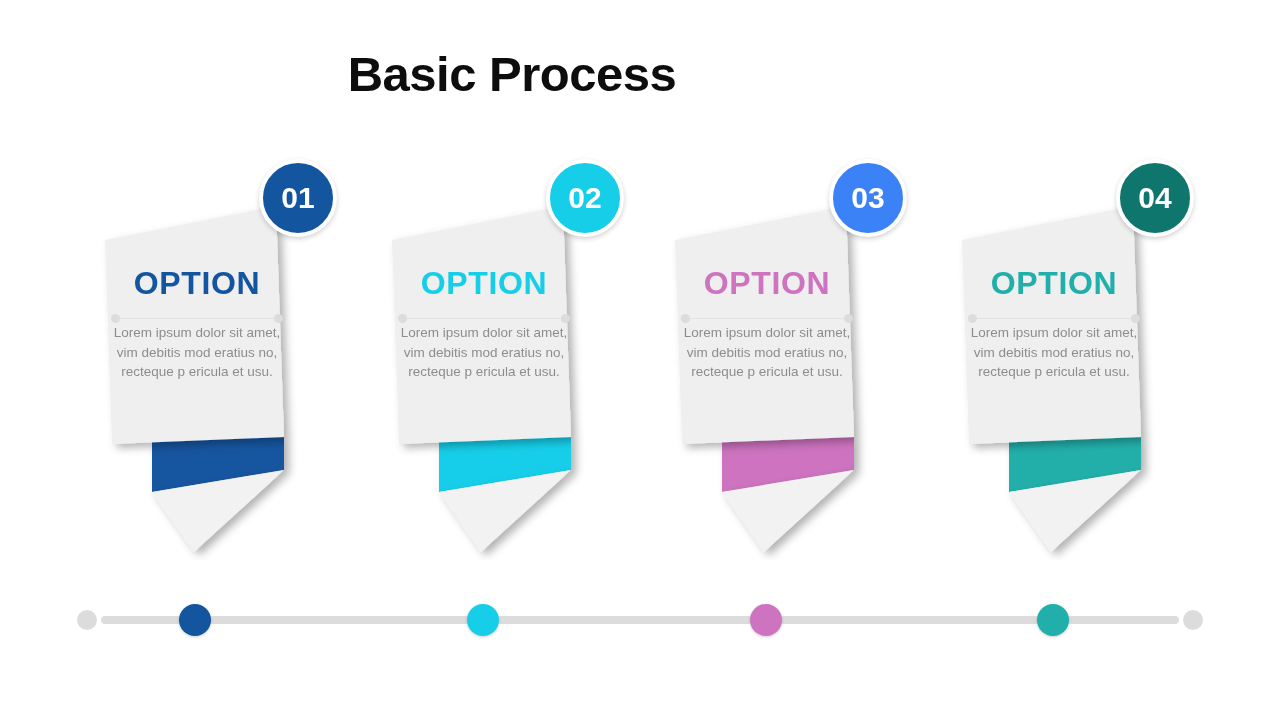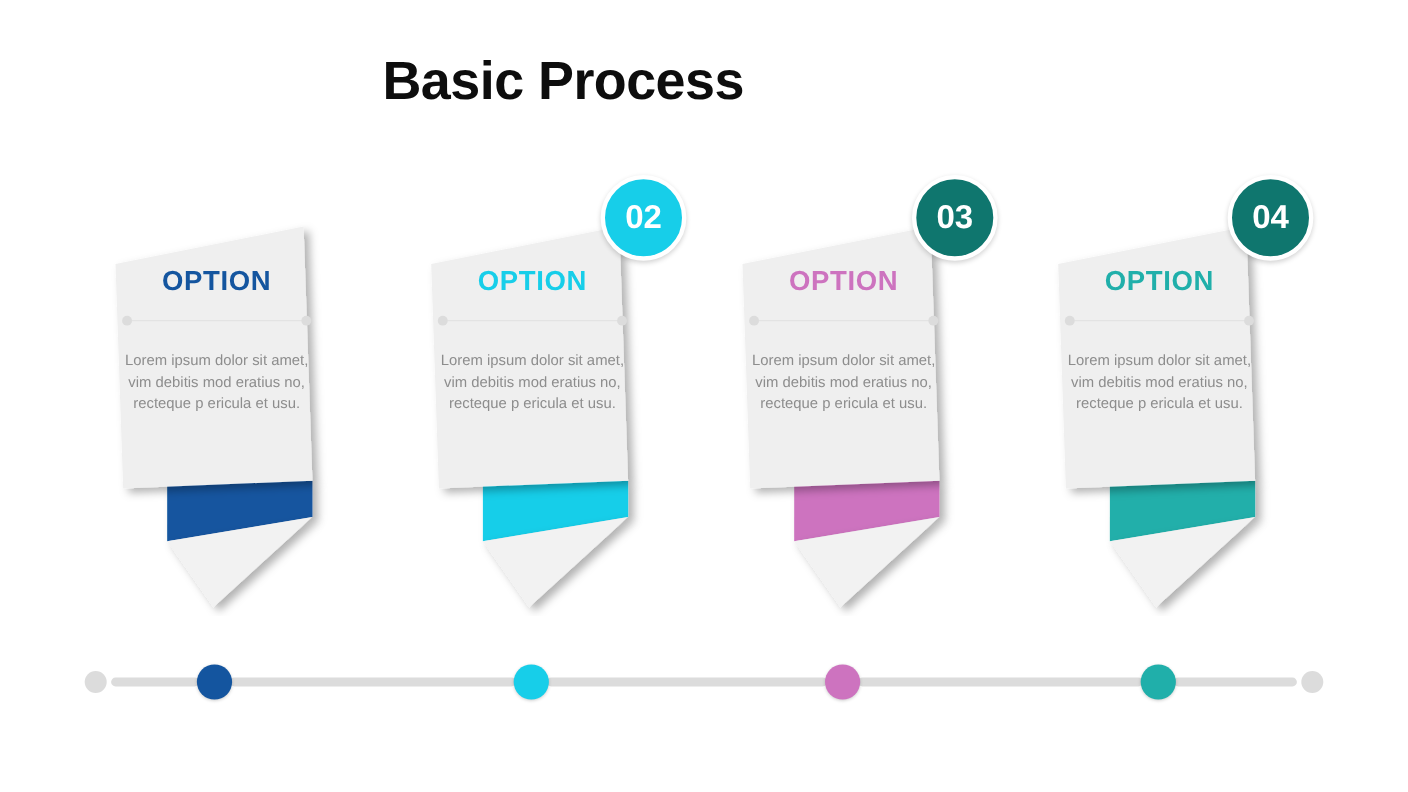--- a/index.html
+++ b/index.html
@@ -48,24 +48,24 @@
   .card-body {
     position: absolute;
     left: 18px;
     top: 228px;
     width: 182px;
     height: 215px;
     text-align: center;
   }
 
   .option-title {
-    font-size: 25px;
+    font-size: 32px;
     font-weight: bold;
     letter-spacing: 0.6px;
-    margin-top: 13px;
+    margin-top: 40px;
     line-height: 30px;
   }
 
   .divider {
     position: relative;
     width: 172px;
     margin: 16px auto 0 auto;
     height: 9px;
   }
   .divider-line {
@@ -84,21 +84,20 @@
     border-radius: 50%;
     background: #dcdcdc;
   }
   .divider-dot.left { left: 0; }
   .divider-dot.right { right: 0; }
 
   .card-text {
     font-size: 13.5px;
     line-height: 19.5px;
     color: #8d8d8d;
-    margin-top: 22px;
     padding: 0 4px;
   }
 
   
   .badge {
     position: absolute;
     width: 78px;
     height: 78px;
     border-radius: 50%;
     color: #ffffff;
@@ -163,20 +162,21 @@
       </svg>
       <div class="card-body">
         <div class="option-title" style="color: rgb(20, 85, 159);">OPTION</div>
         <div class="divider">
           <div class="divider-line" style="background: rgb(226, 226, 226);"></div>
           <div class="divider-dot left" style="background: rgb(220, 220, 220);"></div>
           <div class="divider-dot right" style="background: rgb(220, 220, 220);"></div>
         </div>
         <div class="card-text" style="color: rgb(141, 141, 141);">Lorem ipsum dolor sit amet, vim debitis mod eratius no, recteque p ericula et usu.</div>
       </div>
+      <div class="badge" style="background: rgb(20, 85, 159); left: 171px; top: 159px;">01</div>
     </div>
     <div class="card-group" style="left: 375px;">
       <svg class="card-svg" viewBox="0 0 300 560">
         <defs>
           <filter id="sh1" x="-30%" y="-30%" width="180%" height="180%">
             <feDropShadow dx="5" dy="4" stdDeviation="4" flood-color="#000000" flood-opacity="0.30"></feDropShadow>
           </filter>
         </defs>
         <path d="M64,437 L196,437 L196,470 L64,492 Z" fill="#17CEE9" filter="url(#sh1)"></path>
         <path d="M64,492 L196,470 L106,552 Z" fill="#F2F2F2" filter="url(#sh1)"></path>
@@ -206,21 +206,21 @@
       </svg>
       <div class="card-body">
         <div class="option-title" style="color: rgb(205, 115, 191);">OPTION</div>
         <div class="divider">
           <div class="divider-line" style="background: rgb(226, 226, 226);"></div>
           <div class="divider-dot left" style="background: rgb(220, 220, 220);"></div>
           <div class="divider-dot right" style="background: rgb(220, 220, 220);"></div>
         </div>
         <div class="card-text" style="color: rgb(141, 141, 141);">Lorem ipsum dolor sit amet, vim debitis mod eratius no, recteque p ericula et usu.</div>
       </div>
-      <div class="badge" style="background: #0f766e; left: 171px; top: 159px;">03</div>
+      <div class="badge" style="background: #3b82f6; left: 171px; top: 159px;">03</div>
     </div>
     <div class="card-group" style="left: 945px;">
       <svg class="card-svg" viewBox="0 0 300 560">
         <defs>
           <filter id="sh3" x="-30%" y="-30%" width="180%" height="180%">
             <feDropShadow dx="5" dy="4" stdDeviation="4" flood-color="#000000" flood-opacity="0.30"></feDropShadow>
           </filter>
         </defs>
         <path d="M64,437 L196,437 L196,470 L64,492 Z" fill="#20AFAA" filter="url(#sh3)"></path>
         <path d="M64,492 L196,470 L106,552 Z" fill="#F2F2F2" filter="url(#sh3)"></path>

